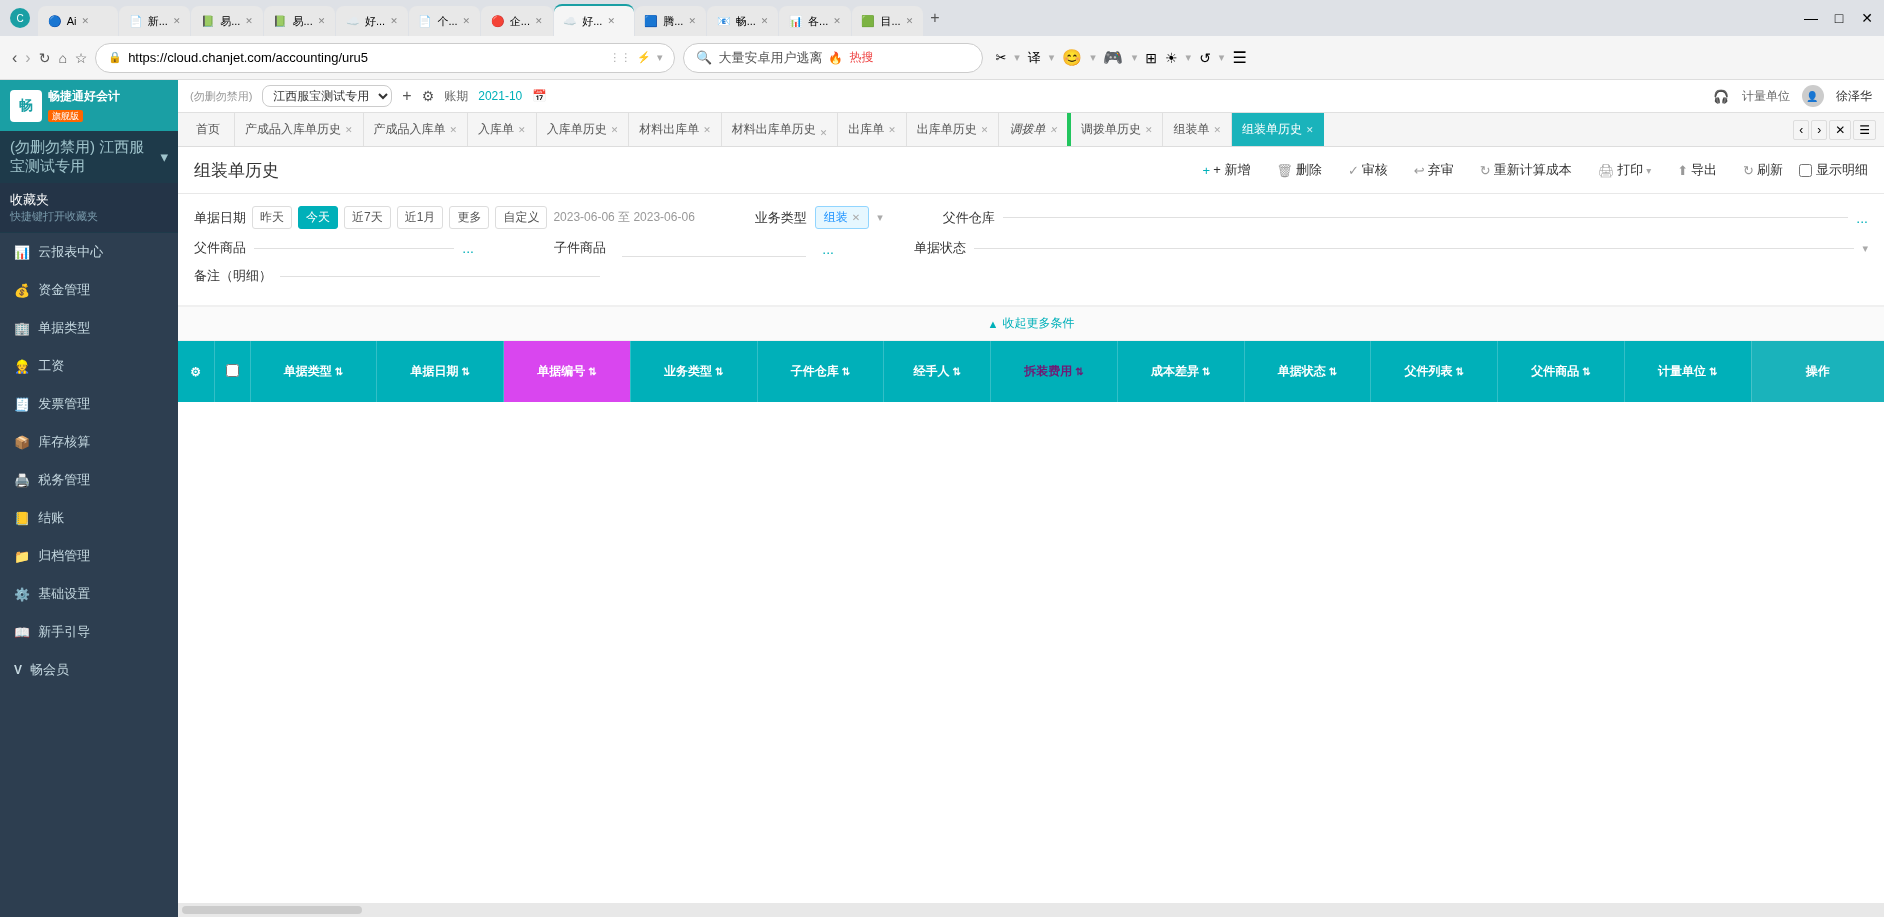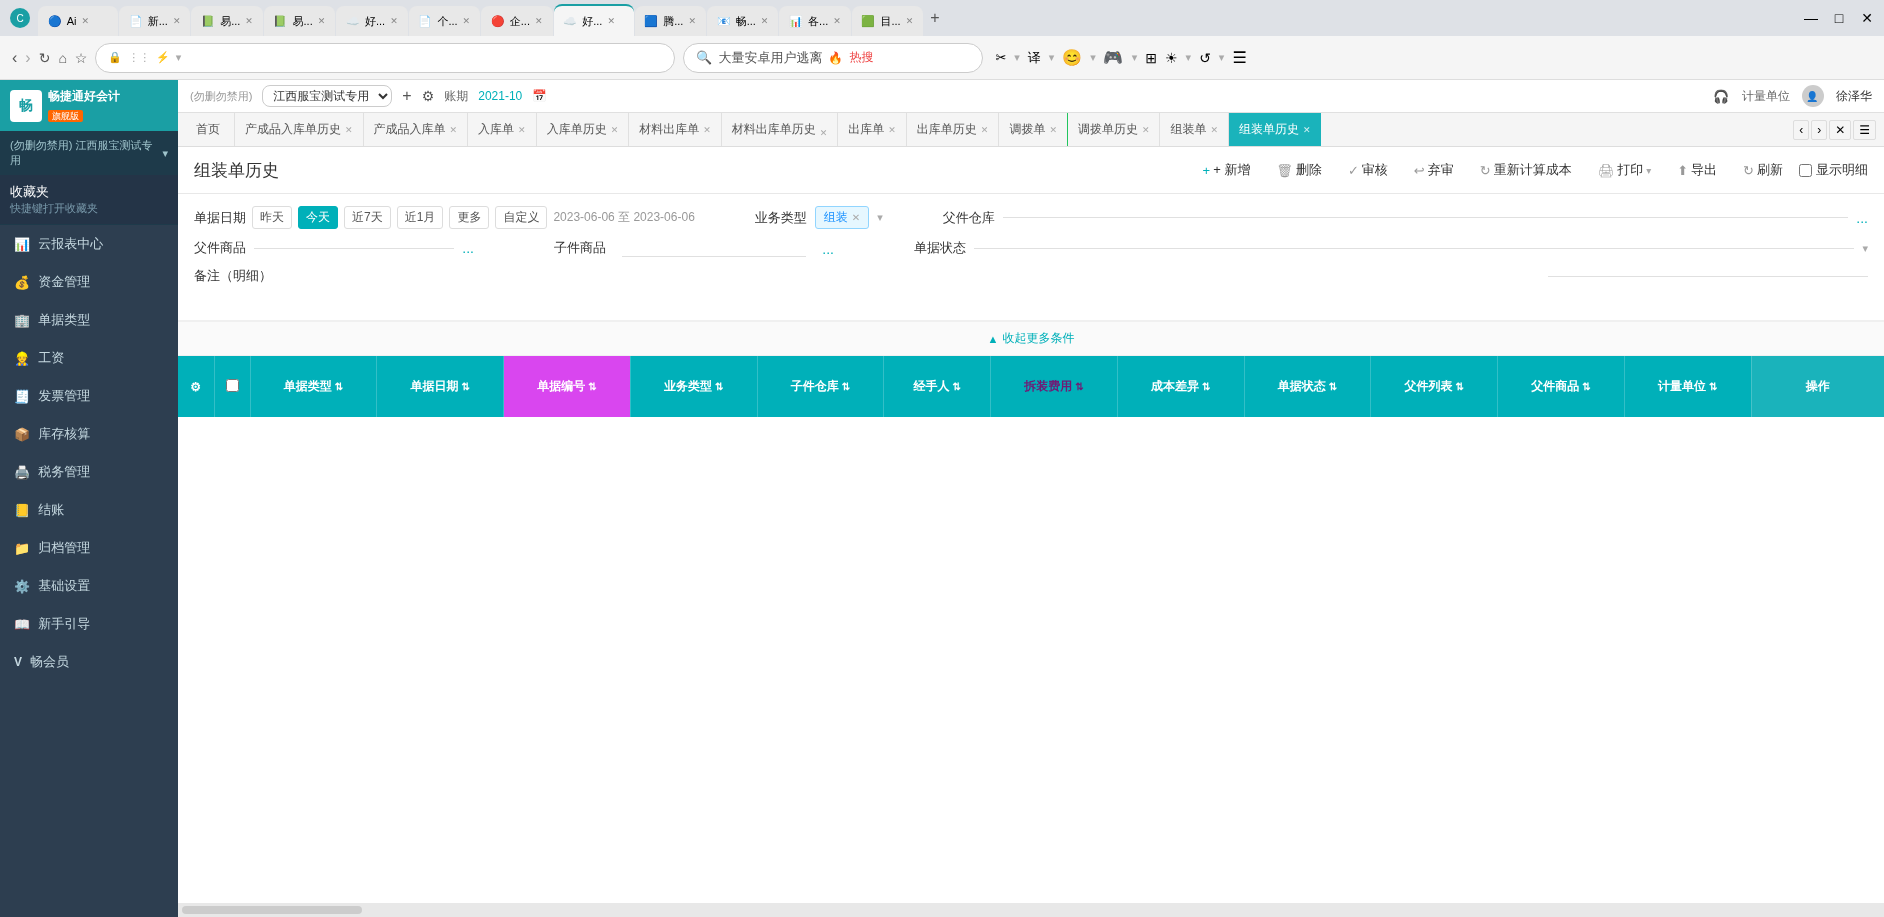--- a/index.html
+++ b/index.html
@@ -86,20 +86,21 @@
 </div>
 
 <div style="background:#f5f5f5;height:44px;display:flex;align-items:center;padding:0 12px;gap:8px;border-bottom:1px solid #ddd;">
   <button style="background:transparent;border:none;cursor:pointer;font-size:16px;color:#555;">‹</button>
   <button style="background:transparent;border:none;cursor:pointer;font-size:16px;color:#aaa;">›</button>
   <button style="background:transparent;border:none;cursor:pointer;font-size:14px;color:#555;">↻</button>
   <button style="background:transparent;border:none;cursor:pointer;font-size:14px;color:#555;">⌂</button>
   <button style="background:transparent;border:none;cursor:pointer;font-size:14px;color:#555;">☆</button>
   <div style="flex:1;max-width:580px;background:#fff;border:1px solid #ccc;border-radius:15px;height:30px;display:flex;align-items:center;padding:0 12px;gap:6px;">
     <span style="font-size:11px;color:#666;">🔒</span>
+    <input type="text" value="https://cloud.chanjet.com/accounting/uru5" style="border: none; outline: none; flex: 1 1 0%; font-size: 13px; background: transparent;">
     <span style="font-size:11px;color:#aaa;">⋮⋮</span>
     <span style="font-size:11px;color:#00aacc;">⚡</span>
     <span style="font-size:11px;color:#aaa;">▾</span>
   </div>
   <div style="background:#fff;border:1px solid #ccc;border-radius:15px;height:30px;display:flex;align-items:center;padding:0 12px;gap:6px;flex:1;max-width:300px;">
     <span style="font-size:13px;color:#aaa;">🔍</span>
     <span style="font-size:13px;color:#555;">大量安卓用户逃离</span>
     <span style="color:#e44;font-size:12px;">🔥</span>
     <span style="color:#e44;font-size:12px;">热搜</span>
   </div>
@@ -128,21 +129,21 @@
     <div style="background:#1a9fa4;padding:8px 10px;display:flex;align-items:center;gap:6px;">
       <div style="background:#fff;border-radius:4px;width:32px;height:32px;display:flex;align-items:center;justify-content:center;">
         <span style="color:#1a9fa4;font-size:14px;font-weight:bold;">畅</span>
       </div>
       <div>
         <div style="font-size:12px;font-weight:bold;color:#fff;">畅捷通好会计</div>
         <span style="background:#ff6600;color:#fff;font-size:9px;padding:1px 4px;border-radius:2px;">旗舰版</span>
       </div>
     </div>
 
-    <div style="background:#1e3a4a;padding:7px 10px;font-size:11px;color:#a0c4cc;display:flex;align-items:center;gap:4px;cursor:pointer;">
+    <div style="background:#1e3a4a;padding:7px 10px;font-size:15px;color:#a0c4cc;display:flex;align-items:center;gap:4px;cursor:pointer;">
       <span style="flex:1;">(勿删勿禁用) 江西服宝测试专用</span>
       <span>▾</span>
     </div>
 
     <div style="background:#243447;padding:8px 10px;border-bottom:1px solid #1e3a4a;">
       <div style="font-size:13px;color:#fff;font-weight:500;">收藏夹</div>
       <div style="font-size:11px;color:#7a9bac;">快捷键打开收藏夹</div>
     </div>
 
     <div style="flex:1;overflow-y:auto;">
@@ -220,21 +221,21 @@
     <div style="background:#f5f5f5;display:flex;align-items:center;border-bottom:1px solid #ddd;overflow-x:auto;white-space:nowrap;padding:0 4px;font-size:12px;">
       <div style="padding:8px 14px;color:#555;cursor:pointer;border-right:1px solid #e0e0e0;flex-shrink:0;">首页</div>
       <div style="padding:8px 10px;color:#555;cursor:pointer;border-right:1px solid #e0e0e0;display:inline-flex;align-items:center;gap:4px;flex-shrink:0;">产成品入库单历史<span style="font-size:9px;color:#aaa;">✕</span></div>
       <div style="padding:8px 10px;color:#555;cursor:pointer;border-right:1px solid #e0e0e0;display:inline-flex;align-items:center;gap:4px;flex-shrink:0;">产成品入库单<span style="font-size:9px;color:#aaa;">✕</span></div>
       <div style="padding:8px 10px;color:#555;cursor:pointer;border-right:1px solid #e0e0e0;display:inline-flex;align-items:center;gap:4px;flex-shrink:0;">入库单<span style="font-size:9px;color:#aaa;">✕</span></div>
       <div style="padding:8px 10px;color:#555;cursor:pointer;border-right:1px solid #e0e0e0;display:inline-flex;align-items:center;gap:4px;flex-shrink:0;">入库单历史<span style="font-size:9px;color:#aaa;">✕</span></div>
       <div style="padding:8px 10px;color:#555;cursor:pointer;border-right:1px solid #e0e0e0;display:inline-flex;align-items:center;gap:4px;flex-shrink:0;">材料出库单<span style="font-size:9px;color:#aaa;">✕</span></div>
       <div style="padding:8px 10px;color:#555;cursor:pointer;border-right:1px solid #e0e0e0;display:inline-flex;align-items:flex-end;gap:4px;flex-shrink:0;">材料出库单历史<span style="font-size:9px;color:#aaa;">✕</span></div>
       <div style="padding:8px 10px;color:#555;cursor:pointer;border-right:1px solid #e0e0e0;display:inline-flex;align-items:center;gap:4px;flex-shrink:0;">出库单<span style="font-size:9px;color:#aaa;">✕</span></div>
       <div style="padding:8px 10px;color:#555;cursor:pointer;border-right:1px solid #e0e0e0;display:inline-flex;align-items:center;gap:4px;flex-shrink:0;">出库单历史<span style="font-size:9px;color:#aaa;">✕</span></div>
-      <div style="padding:8px 10px;color:#555;cursor:pointer;border-right:1px solid #22c55e;display:inline-flex;align-items:center;gap:4px;flex-shrink:0;">调拨单<span style="font-size:9px;color:#aaa;">✕</span></div>
+      <div style="padding:8px 10px;color:#555;cursor:pointer;border-right:4px solid #22c55e;display:inline-flex;align-items:center;gap:4px;flex-shrink:0;font-style:italic;">调拨单<span style="font-size:9px;color:#aaa;">✕</span></div>
       <div style="padding:8px 10px;color:#555;cursor:pointer;border-right:1px solid #e0e0e0;display:inline-flex;align-items:center;gap:4px;flex-shrink:0;">调拨单历史<span style="font-size:9px;color:#aaa;">✕</span></div>
       <div style="padding:8px 10px;color:#555;cursor:pointer;border-right:1px solid #e0e0e0;display:inline-flex;align-items:center;gap:4px;flex-shrink:0;">组装单<span style="font-size:9px;color:#aaa;">✕</span></div>
       <div style="padding:8px 10px;background:#1ab3bb;color:#fff;cursor:pointer;display:inline-flex;align-items:center;gap:4px;flex-shrink:0;">组装单历史<span style="font-size:9px;color:rgba(255,255,255,0.8);">✕</span></div>
 
       <div style="margin-left:auto;display:flex;align-items:center;gap:2px;padding-right:4px;flex-shrink:0;">
         <button style="background:transparent;border:1px solid #ddd;cursor:pointer;font-size:12px;padding:2px 5px;border-radius:2px;">‹</button>
         <button style="background:transparent;border:1px solid #ddd;cursor:pointer;font-size:12px;padding:2px 5px;border-radius:2px;">›</button>
         <button style="background:transparent;border:1px solid #ddd;cursor:pointer;font-size:12px;padding:2px 5px;border-radius:2px;">✕</button>
         <button style="background:transparent;border:1px solid #ddd;cursor:pointer;font-size:12px;padding:2px 5px;border-radius:2px;">☰</button>
       </div>
@@ -330,21 +331,21 @@
             <span style="color:#00b0b9;cursor:pointer;font-size:14px;">...</span>
           </div>
 
           <div style="display:flex;align-items:center;gap:8px;margin-left:60px;flex:1;">
             <span style="font-size:13px;color:#333;">单据状态</span>
             <div style="flex:1;border-bottom:1px solid #e0e0e0;min-width:120px;"></div>
             <span style="color:#aaa;cursor:pointer;font-size:11px;">▾</span>
           </div>
         </div>
 
-        <div style="display:flex;align-items:center;gap:8px;margin-bottom:23px;justify-content:space-between;">
+        <div style="display:flex;align-items:center;gap:8px;margin-bottom:8px;">
           <span style="font-size:13px;color:#333;">备注（明细）</span>
           <div style="flex:1;max-width:320px;border-bottom:1px solid #e0e0e0;"></div>
         </div>
       </div>
 
       <div style="text-align:center;padding:8px;cursor:pointer;color:#00b0b9;font-size:12px;background:#fafafa;border-top:1px solid #f0f0f0;border-bottom:1px solid #f0f0f0;display:flex;align-items:center;justify-content:center;gap:4px;">
         <span style="font-size:11px;">▲</span>
         <span>收起更多条件</span>
       </div>
 

